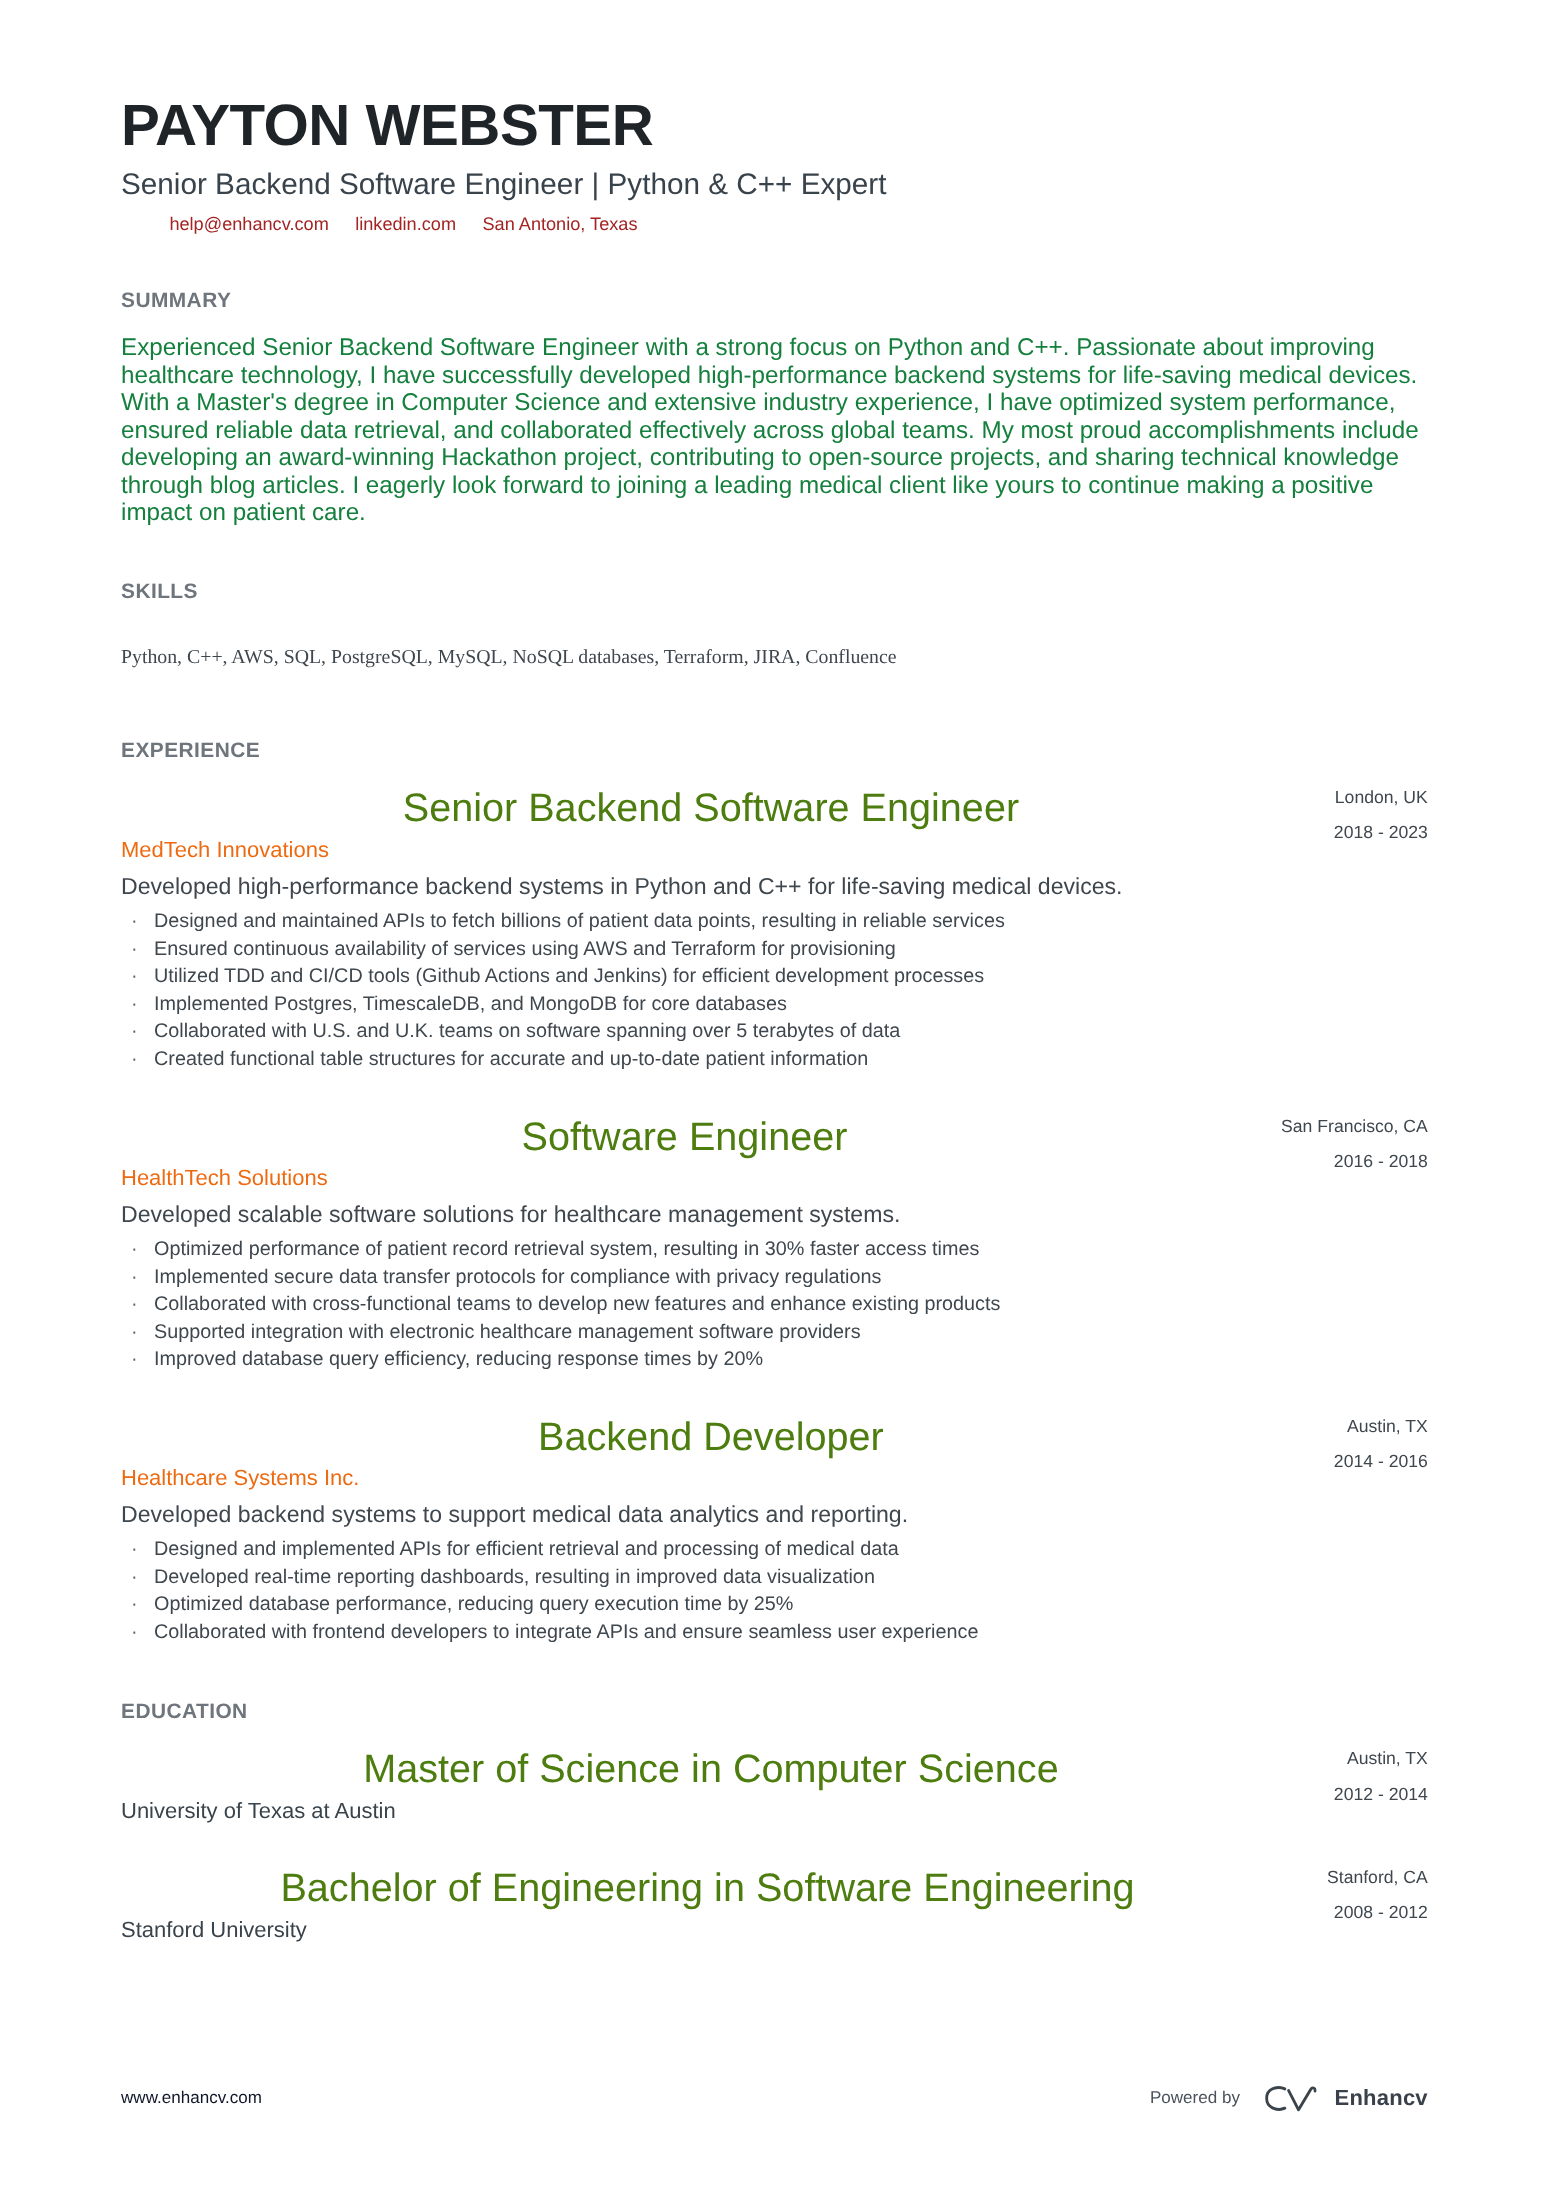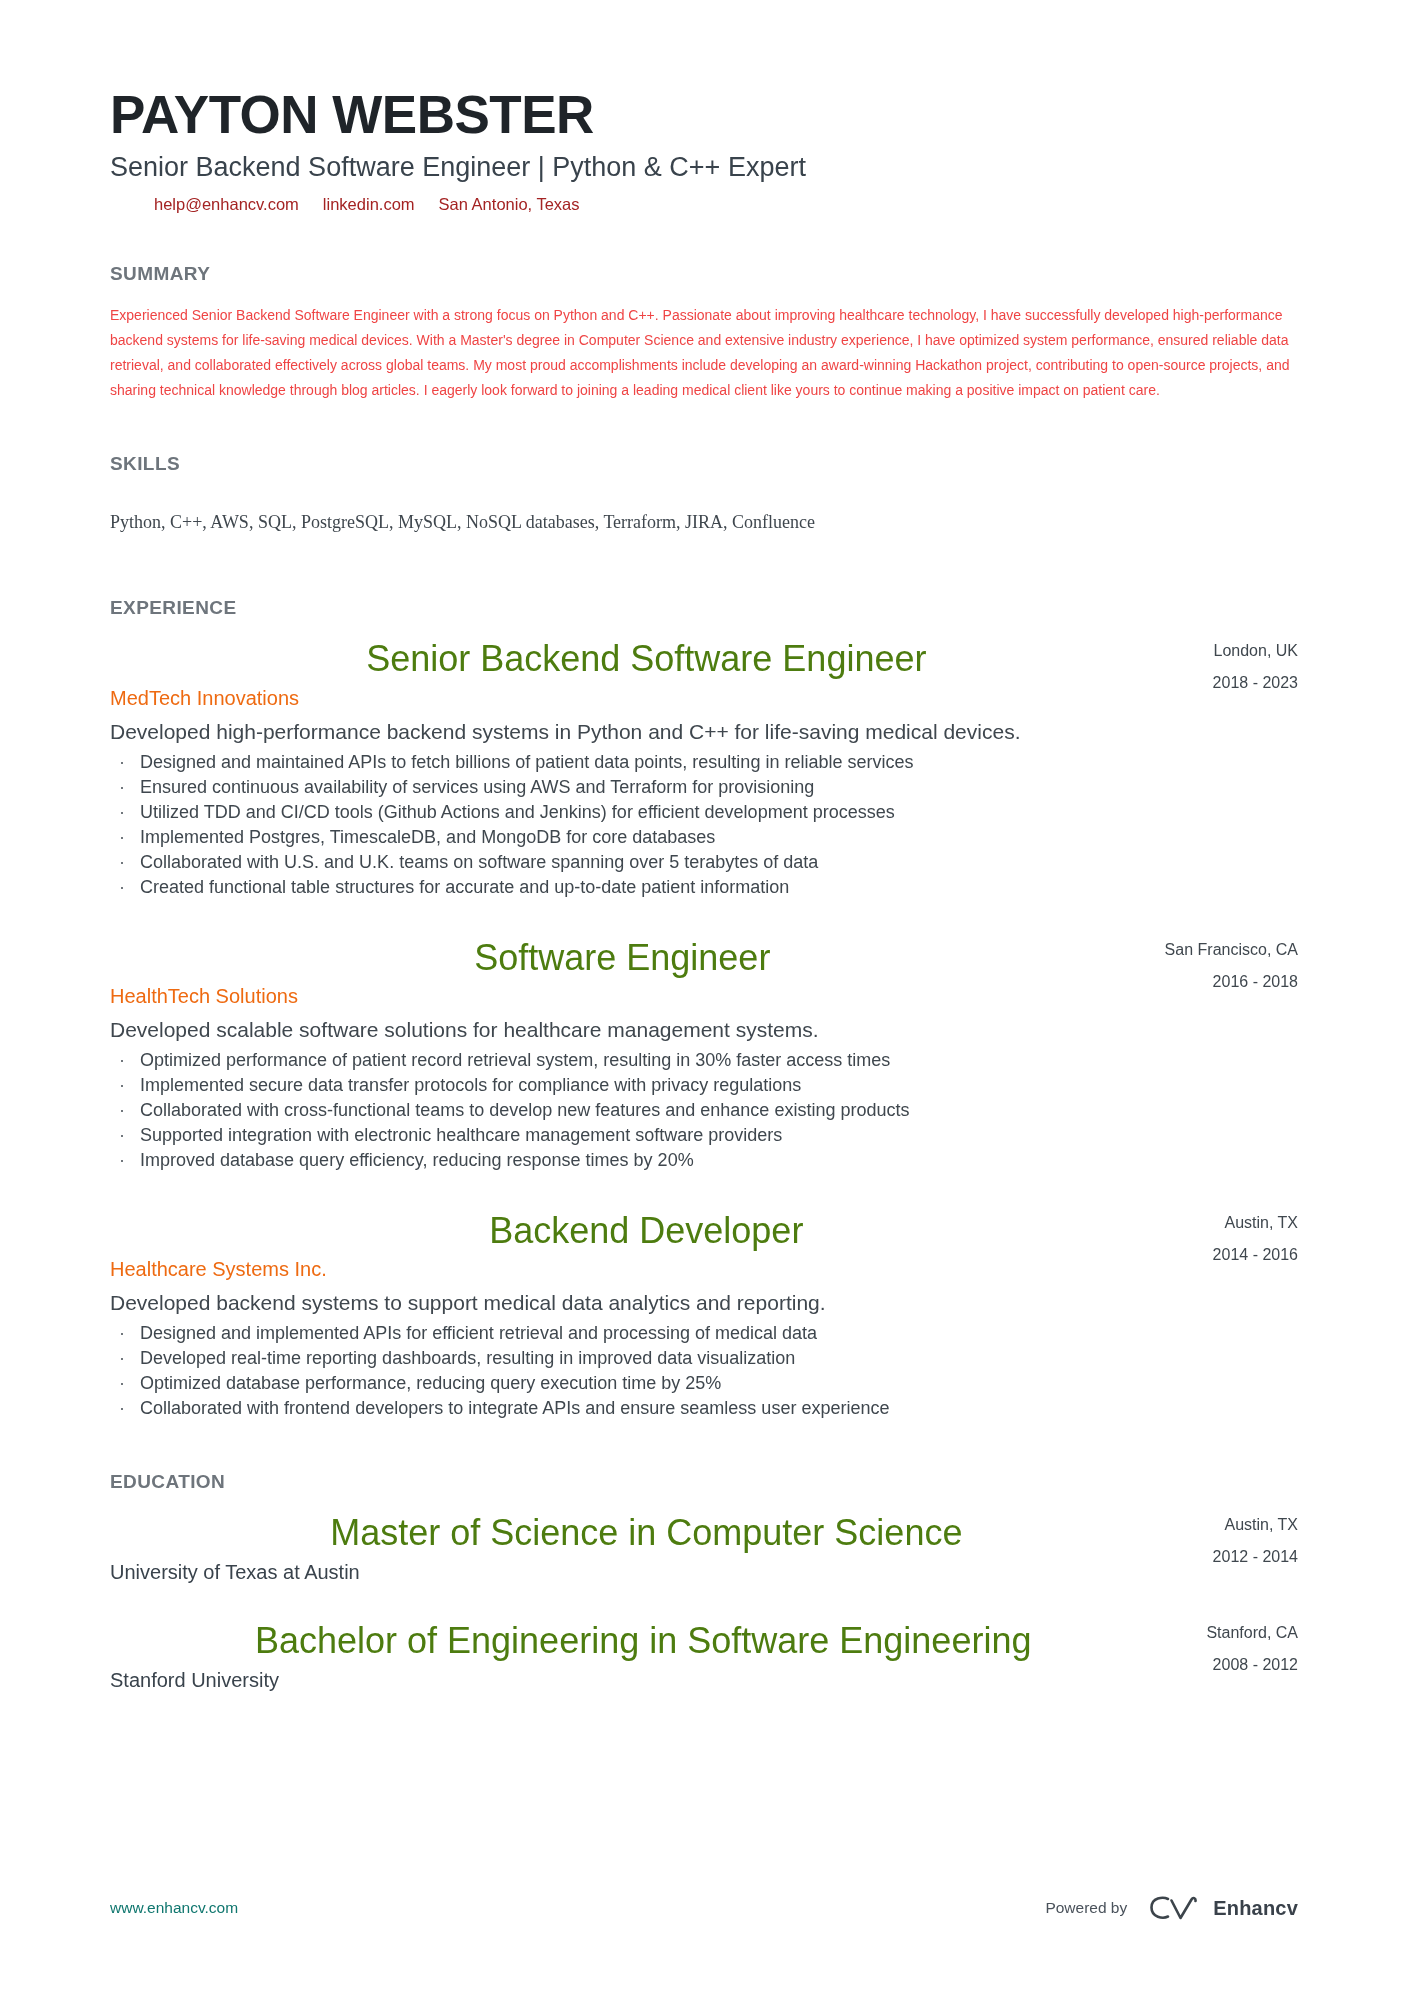--- a/index.html
+++ b/index.html
@@ -29,21 +29,21 @@
     font-size:16.5px;color:#A42323;line-height:1.2;margin-left:44px;
   }
   .contact-row span{cursor:pointer;}
   
   .section-heading{
     font-size:19px;font-weight:700;color:#6E757C;
     letter-spacing:0.4px;line-height:1.15;
   }
   .sec-summary{margin-top:48px;}
   .summary-text{
-    margin-top:18px;font-size:14px;line-height:25px;color:#ef4444;
+    margin-top:18px;font-size:22px;line-height:25px;color:#15803d;
     max-width:1190px;
   }
   .sec-skills{margin-top:50px;}
   .skills-line{margin-top:36px;font-size:18px;color:#3F474E;line-height:25px;font-family:Liberation Serif, serif;}
   .sec-exp{margin-top:62px;}
   .sec-edu{margin-top:50px;}
   
   .entry{display:flex;justify-content:space-between;align-items:flex-start;}
   .entry-main{flex:1 1 auto;min-width:0;padding-right:30px;}
   .entry-meta{
@@ -71,21 +71,21 @@
     color:#5A6268;font-size:18px;line-height:25px;
   }
   .degree{margin-top:18px;}
   .degree + .degree{margin-top:34px;}
   .school{margin-top:6px;font-size:20px;color:#39434C;line-height:1.25;}
   
   .footer{
     position:absolute;left:110px;right:112px;bottom:72px;
     display:flex;justify-content:space-between;align-items:center;
   }
-  .footer-site{font-size:15.5px;color:#0f766e;cursor:pointer;}
+  .footer-site{font-size:15.5px;color:#0f172a;cursor:pointer;}
   .footer-right{display:flex;align-items:center;}
   .powered-by{font-size:15.5px;color:#4A525B;margin-right:18px;}
   .brand-lockup{display:flex;align-items:center;gap:16px;cursor:pointer;}
   .brand-name{font-size:20px;color:#39414A;font-weight:600;letter-spacing:0.2px;}
   .logo-svg{display:block;}
 </style>
 </head>
 <body>
 
 <div class="page">

